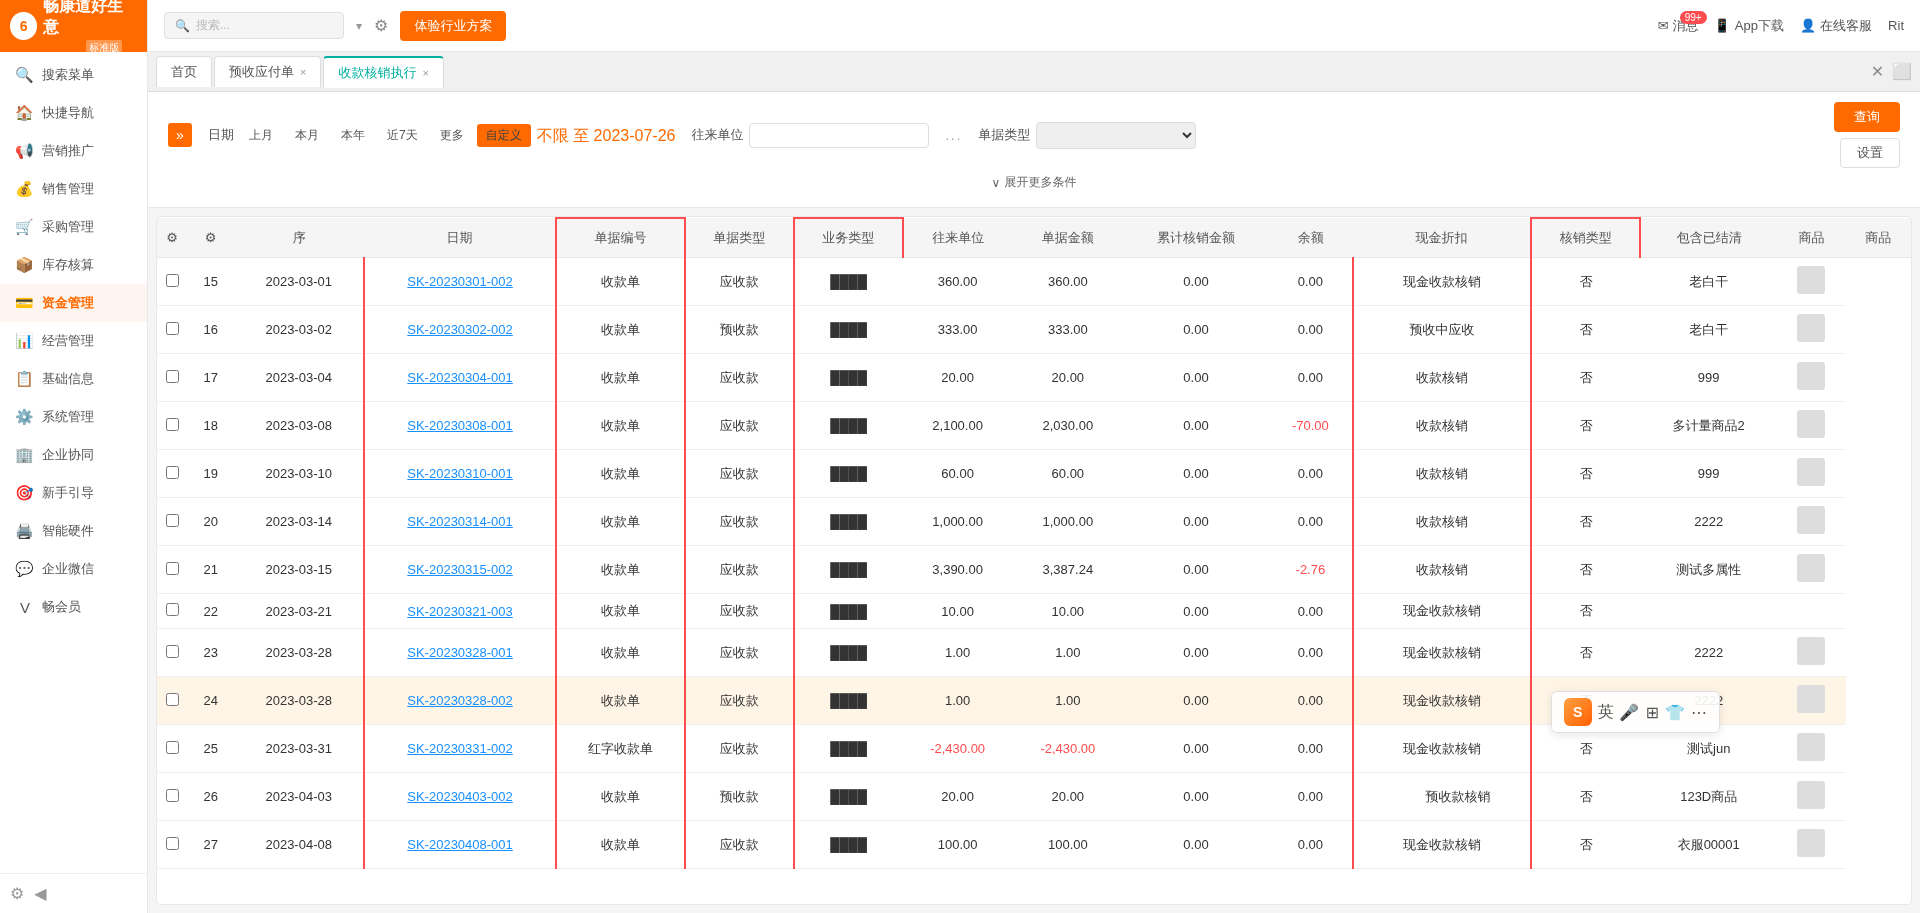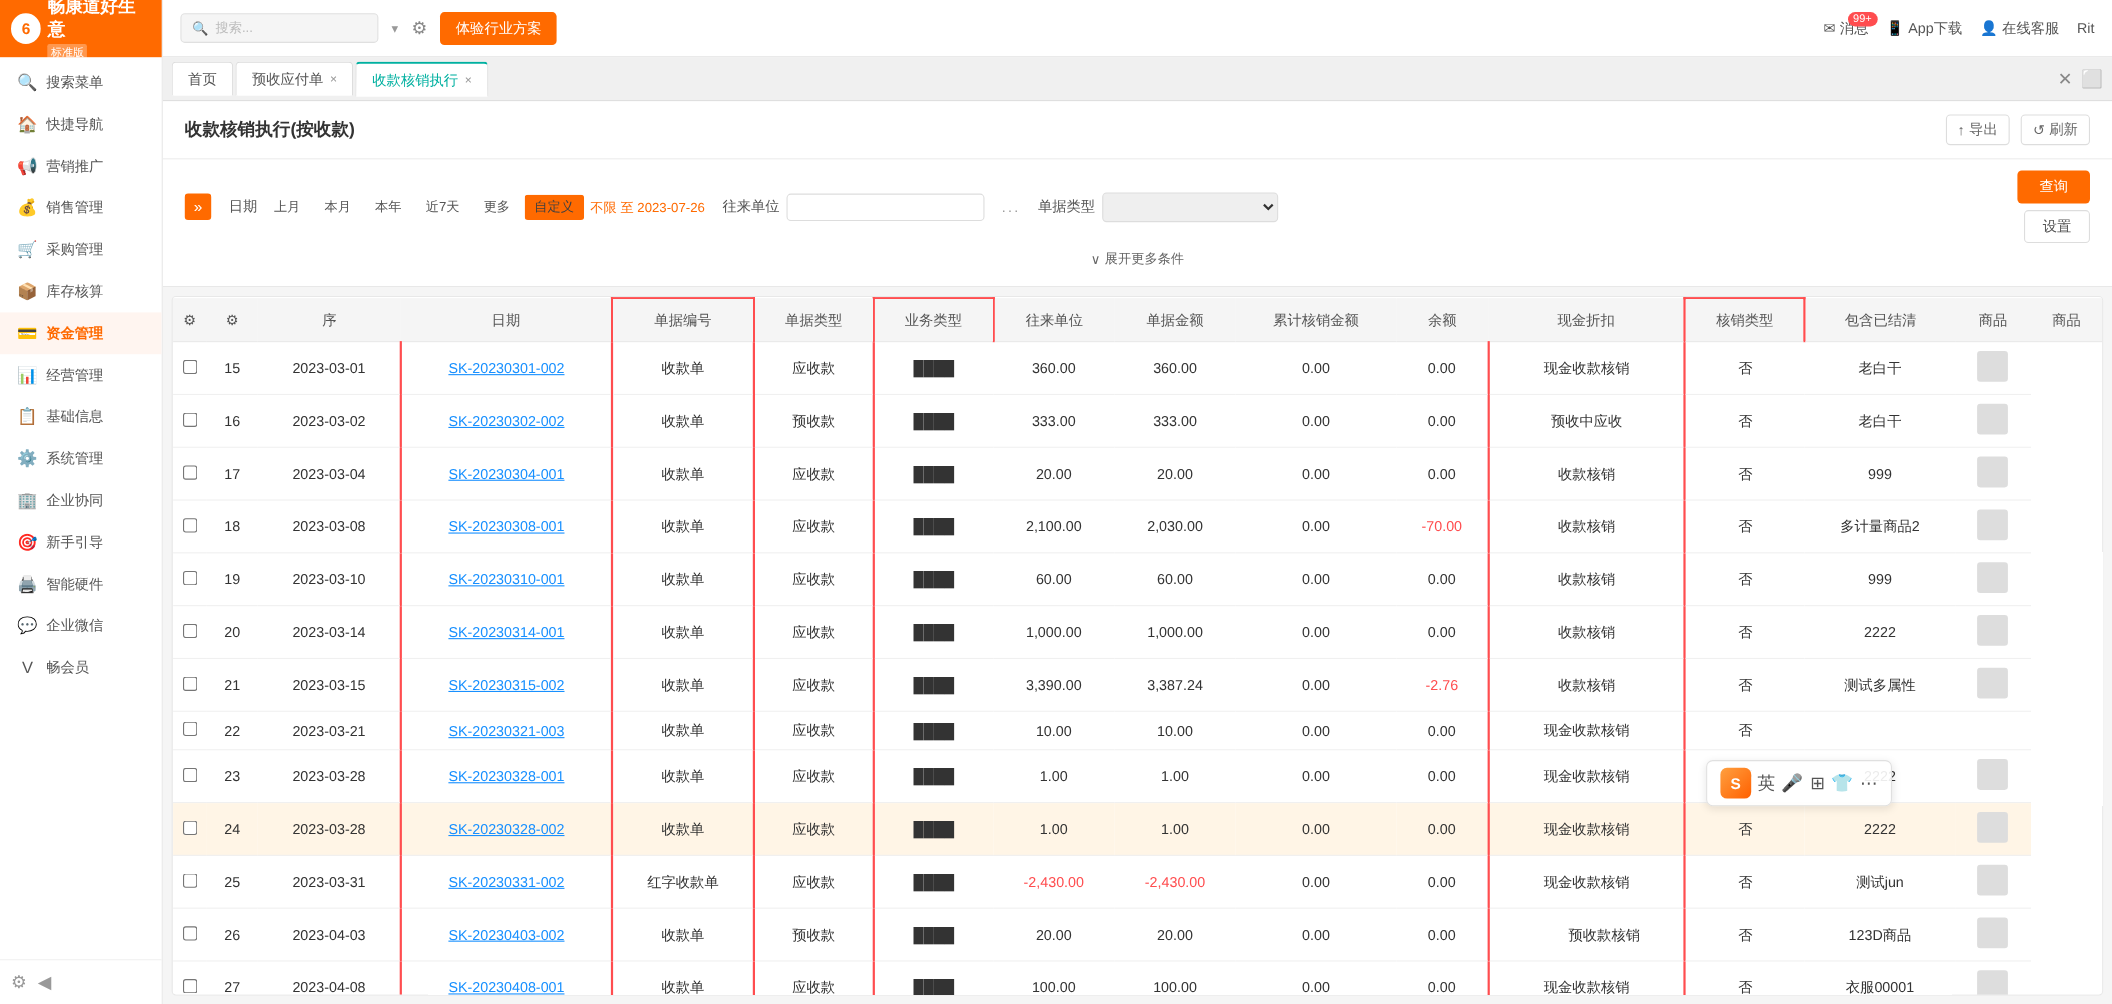--- a/index.html
+++ b/index.html
@@ -2,21 +2,21 @@
 <html><head>
   <meta charset="utf-8">
   <style>
     * { box-sizing: border-box; margin: 0; padding: 0; }
     body { font-family: 'Microsoft YaHei', Arial, sans-serif; font-size: 13px; background: #f5f5f5; display: flex; height: 913px; overflow: hidden; }
 
     
     .sidebar { width: 148px; background: #fff; border-right: 1px solid #e8e8e8; display: flex; flex-direction: column; height: 100%; }
     .sidebar-logo { background: #ff6a00; color: #fff; padding: 8px 10px; display: flex; align-items: center; gap: 6px; height: 52px; }
     .sidebar-logo-icon { width: 28px; height: 28px; background: #fff; border-radius: 50%; display: flex; align-items: center; justify-content: center; color: #ff6a00; font-weight: bold; font-size: 14px; }
-    .sidebar-logo-badge { font-size: 10px; background: rgba(255,255,255,0.3); border-radius: 2px; padding: 1px 3px; margin-top: 2px; display: inline-block; }
+    .sidebar-logo-badge { font-size: 10px; background: rgba(255,255,255,0.3); border-radius: 2px; padding: 1px 3px; margin-top: 2px; display: inline-block; margin-left: 43px; }
     .sidebar-menu { flex: 1; overflow-y: auto; padding: 4px 0; }
     .sidebar-item { display: flex; align-items: center; gap: 8px; padding: 10px 16px; cursor: pointer; color: #555; font-size: 13px; }
     .sidebar-item.active { background: #fff5f0; color: #ff6a00; font-weight: bold; }
     .sidebar-item-icon { width: 18px; height: 18px; display: flex; align-items: center; justify-content: center; font-size: 15px; }
     .sidebar-bottom { padding: 10px; display: flex; gap: 10px; align-items: center; border-top: 1px solid #f0f0f0; }
     .sidebar-bottom-icon { color: #999; font-size: 16px; cursor: pointer; }
 
     
     .main { flex: 1; display: flex; flex-direction: column; overflow: hidden; }
 
@@ -50,21 +50,21 @@
 
     
     .filter-bar { background: #fff; padding: 10px 20px; border-bottom: 1px solid #e8e8e8; }
     .filter-row { display: flex; align-items: center; gap: 16px; flex-wrap: wrap; }
     .filter-expand-btn { width: 24px; height: 24px; background: #ff6a00; color: #fff; border: none; border-radius: 3px; font-size: 14px; cursor: pointer; display: flex; align-items: center; justify-content: center; }
     .filter-group { display: flex; align-items: center; gap: 6px; }
     .filter-label { color: #555; font-size: 13px; white-space: nowrap; }
     .filter-date-options { display: flex; gap: 4px; align-items: center; }
     .filter-date-btn { padding: 3px 8px; font-size: 12px; color: #555; cursor: pointer; border: 1px solid transparent; border-radius: 3px; }
     .filter-date-btn.custom { background: #ff6a00; color: #404040; border-radius: 3px; padding: 2px 8px; font-family: Liberation Serif, serif; }
-    .filter-date-range { color: #ff6a00; font-size: 12px; margin-top: 2px; }
+    .filter-date-range { color: #ff6a00; font-size: 16px; margin-top: 2px; }
     .filter-input { border: 1px solid #ddd; border-radius: 4px; padding: 4px 10px; font-size: 13px; width: 180px; color: #333; }
     .filter-dots { color: #999; letter-spacing: 2px; }
     .filter-select { border: 1px solid #ddd; border-radius: 4px; padding: 4px 10px; font-size: 13px; min-width: 160px; color: #333; }
     .filter-query-btn { background: #ff6a00; color: #fff; border: none; border-radius: 4px; padding: 6px 20px; font-size: 13px; cursor: pointer; }
     .filter-set-btn { border: 1px solid #ddd; background: #fff; color: #555; border-radius: 4px; padding: 5px 16px; font-size: 13px; cursor: pointer; }
     .filter-spacer { flex: 1; }
     .filter-actions { display: flex; flex-direction: column; gap: 6px; align-items: flex-end; }
     .expand-more { display: flex; align-items: center; justify-content: center; padding: 6px; color: #666; font-size: 12px; cursor: pointer; gap: 4px; }
 
     
@@ -208,33 +208,20 @@
       </div>
       <div class="tabbar-spacer"></div>
       <div class="tabbar-actions">
         <span class="tabbar-action-btn">✕</span>
         <span class="tabbar-action-btn">⬜</span>
       </div>
     </div>
 
   <div class="content">
 
-    <div class="page-header">
-      <div class="page-title">收款核销执行(按收款)</div>
-      <div class="page-actions">
-        <button class="page-action-btn">
-          <span>↑</span>
-          <span>导出</span>
-        </button>
-        <button class="page-action-btn">
-          <span>↺</span>
-          <span>刷新</span>
-        </button>
-      </div>
-    </div>
 
     <div class="filter-bar">
       <div class="filter-row">
         <button class="filter-expand-btn">»</button>
         <div class="filter-group">
           <span class="filter-label">日期</span>
           <div class="filter-date-options" id="filter-date-options">
               <span class="filter-date-btn">上月</span>
               <span class="filter-date-btn">本月</span>
               <span class="filter-date-btn">本年</span>

